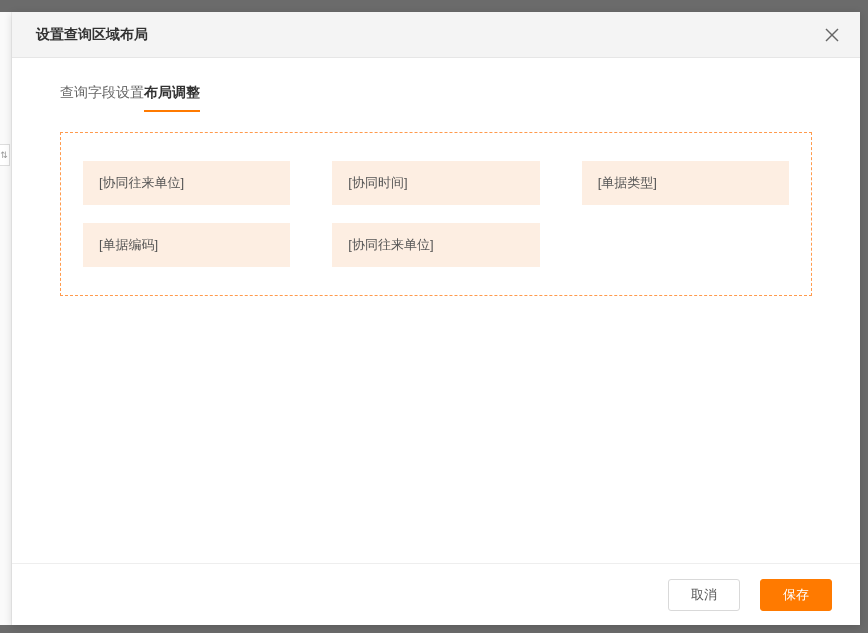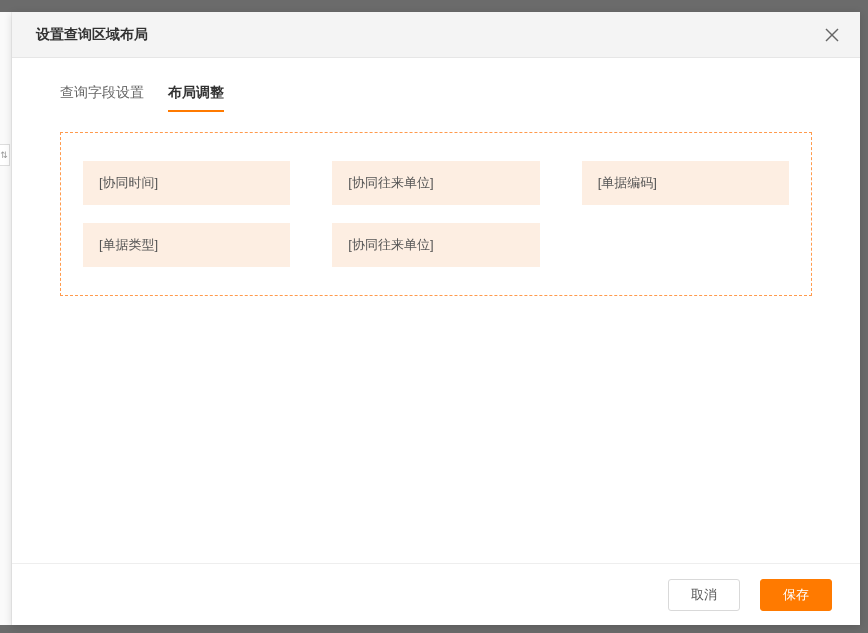--- a/index.html
+++ b/index.html
@@ -61,21 +61,20 @@
       width: 14px;
       height: 14px;
     }
     .modal-body {
       flex: 1;
       padding: 26px 48px 20px 48px;
       overflow: auto;
     }
     .tabs {
       display: flex;
-      gap: 24px;
       margin-bottom: 20px;
     }
     .tab {
       font-size: 14px;
       color: #666;
       padding-bottom: 8px;
       cursor: pointer;
       border-bottom: 2px solid transparent;
     }
     .tab.active {
@@ -174,24 +173,24 @@
     </div>
   </div>
 
   <div class="modal-body">
     <div class="tabs">
       <div class="tab">查询字段设置</div>
       <div class="tab active">布局调整</div>
     </div>
 
     <div class="layout-area">
+      <div class="field-block">[协同往来单位]</div>
       <div class="field-block">[协同时间]</div>
-      <div class="field-block">[协同往来单位]</div>
+      <div class="field-block">[单据类型]</div>
       <div class="field-block">[单据编码]</div>
-      <div class="field-block">[单据类型]</div>
       <div class="field-block">[协同往来单位]</div>
     </div>
   </div>
 
   <div class="modal-footer">
     <div class="btn btn-default">取消</div>
     <div class="btn btn-primary">保存</div>
   </div>
 </div>
 

